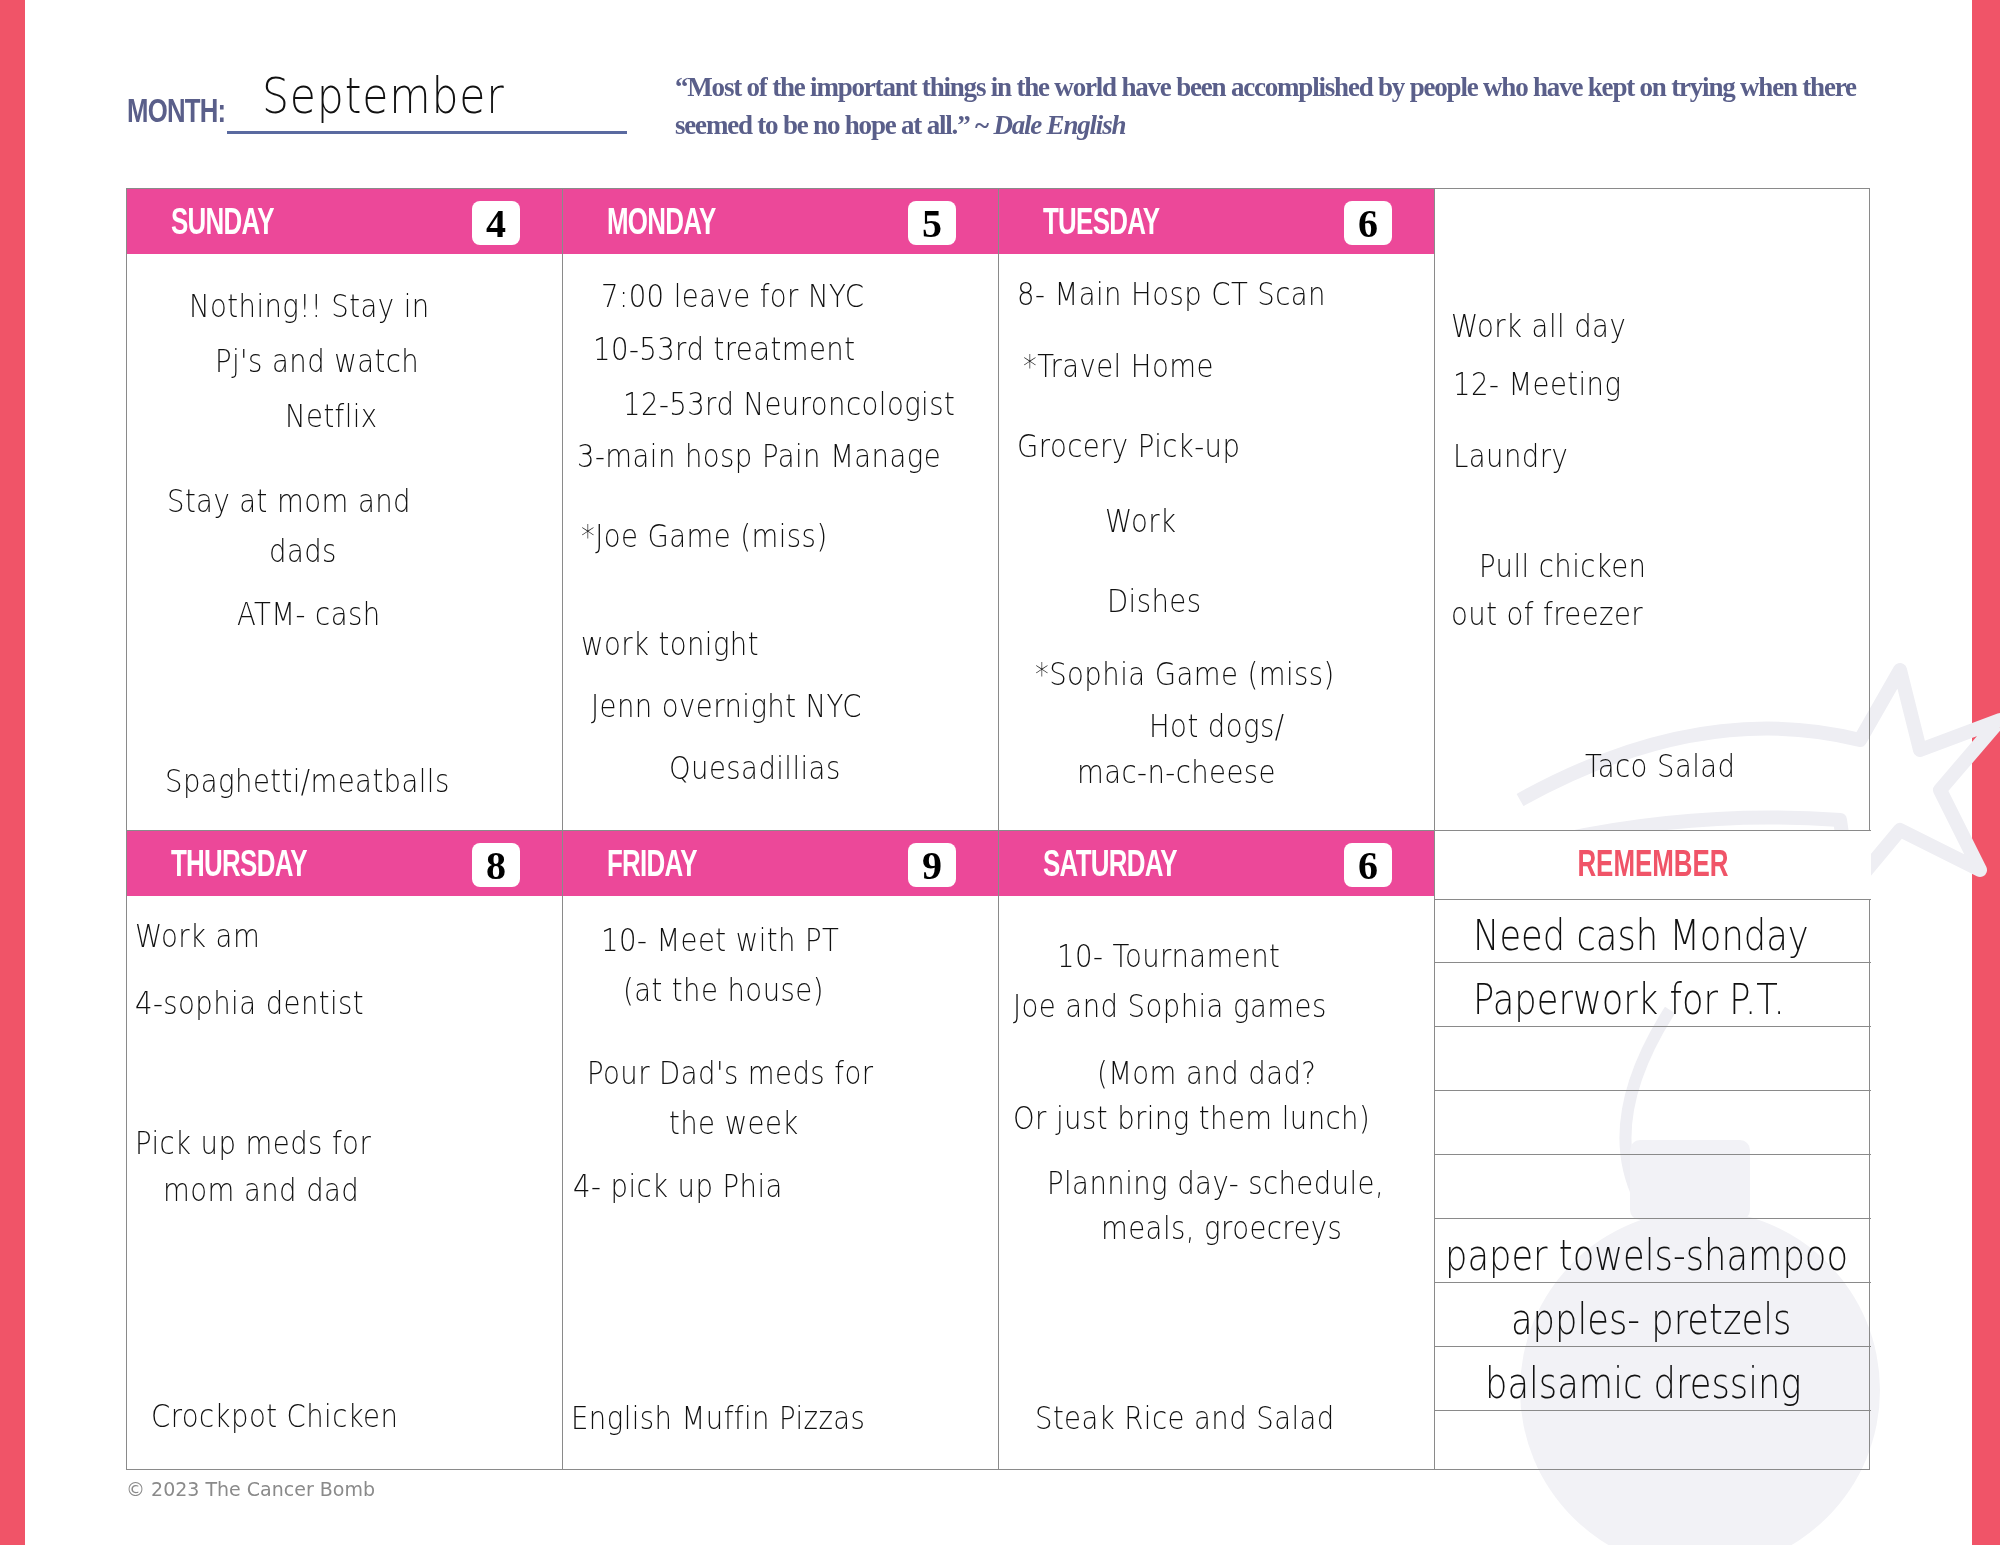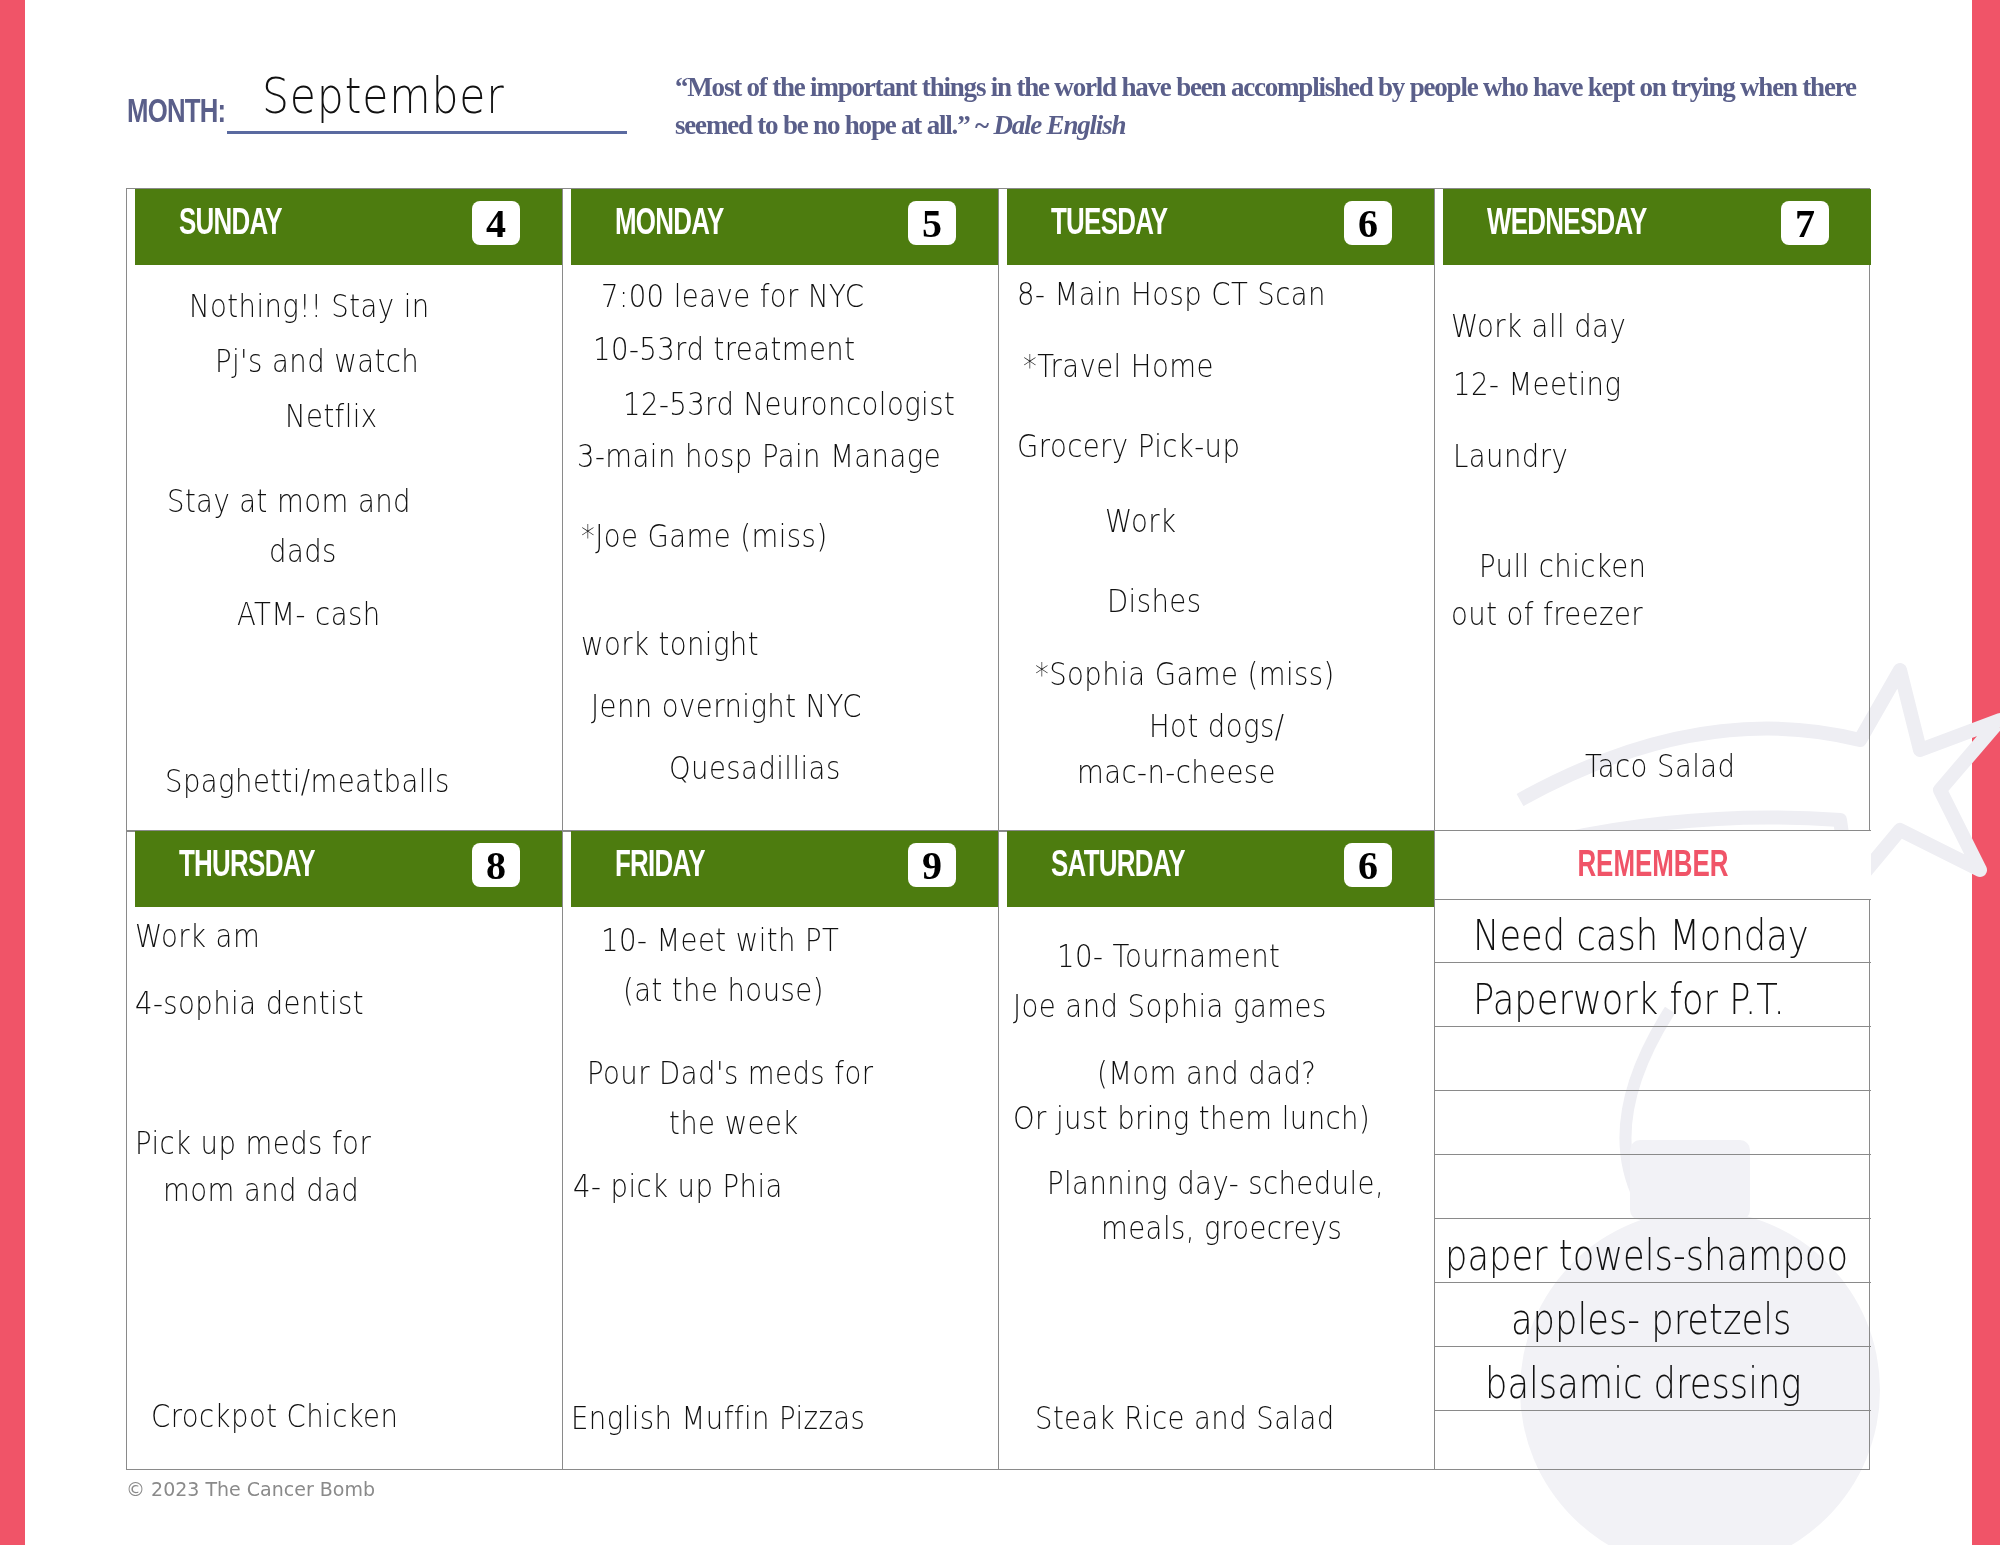--- a/index.html
+++ b/index.html
@@ -35,22 +35,22 @@
 
   .grid {
     position: absolute; left: 126px; top: 188px; width: 1744px; height: 1282px;
     border: 1.5px solid #8a8a8a; box-sizing: border-box;
   }
   .cell {
     position: absolute; box-sizing: border-box;
     border-right: 1.5px solid #8a8a8a;
   }
   .cell-head {
-    position: absolute; left: 8px; right: 0; top: 0; height: 76px;
-    background: #4d7c0f;
+    position: absolute; left: 0; right: 0; top: 0; height: 65px;
+    background: #ec4899;
   }
   .day-name {
     position: absolute; left: 44px; top: 12px;
     font-family: "Liberation Sans", sans-serif; font-weight: bold; font-size: 36px;
     color: #ffffff; letter-spacing: -1px;
     transform: scaleX(0.72); transform-origin: left center;
   }
   .day-num {
     position: absolute; right: 42px; top: 12px; min-width: 44px; height: 44px;
     background: #ffffff; border-radius: 8px;
@@ -161,24 +161,20 @@
       <div class="note" style="left:18px; top:170px;">Grocery Pick-up</div>
       <div class="note" style="left:106px; top:245px;">Work</div>
       <div class="note" style="left:108px; top:325px;">Dishes</div>
       <div class="note" style="left:36px; top:398px;">*Sophia Game (miss)</div>
       <div class="note" style="left:150px; top:450px;">Hot dogs/</div>
       <div class="note" style="left:78px; top:496px;">mac-n-cheese</div>
     </div>
   </div>
 
   <div class="cell" style="left:1308px; top:0; width:436px; height:641px; border-right:none;">
-    <div class="cell-head">
-      <div class="day-name">WEDNESDAY</div>
-      <div class="day-num">7</div>
-    </div>
     <div class="cell-body">
       <div class="note" style="left:16px; top:50px;">Work all day</div>
       <div class="note" style="left:18px; top:108px;">12- Meeting</div>
       <div class="note" style="left:18px; top:180px;">Laundry</div>
       <div class="note" style="left:44px; top:290px;">Pull chicken</div>
       <div class="note" style="left:16px; top:338px;">out of freezer</div>
       <div class="note" style="left:150px; top:490px;">Taco Salad</div>
     </div>
   </div>
 

